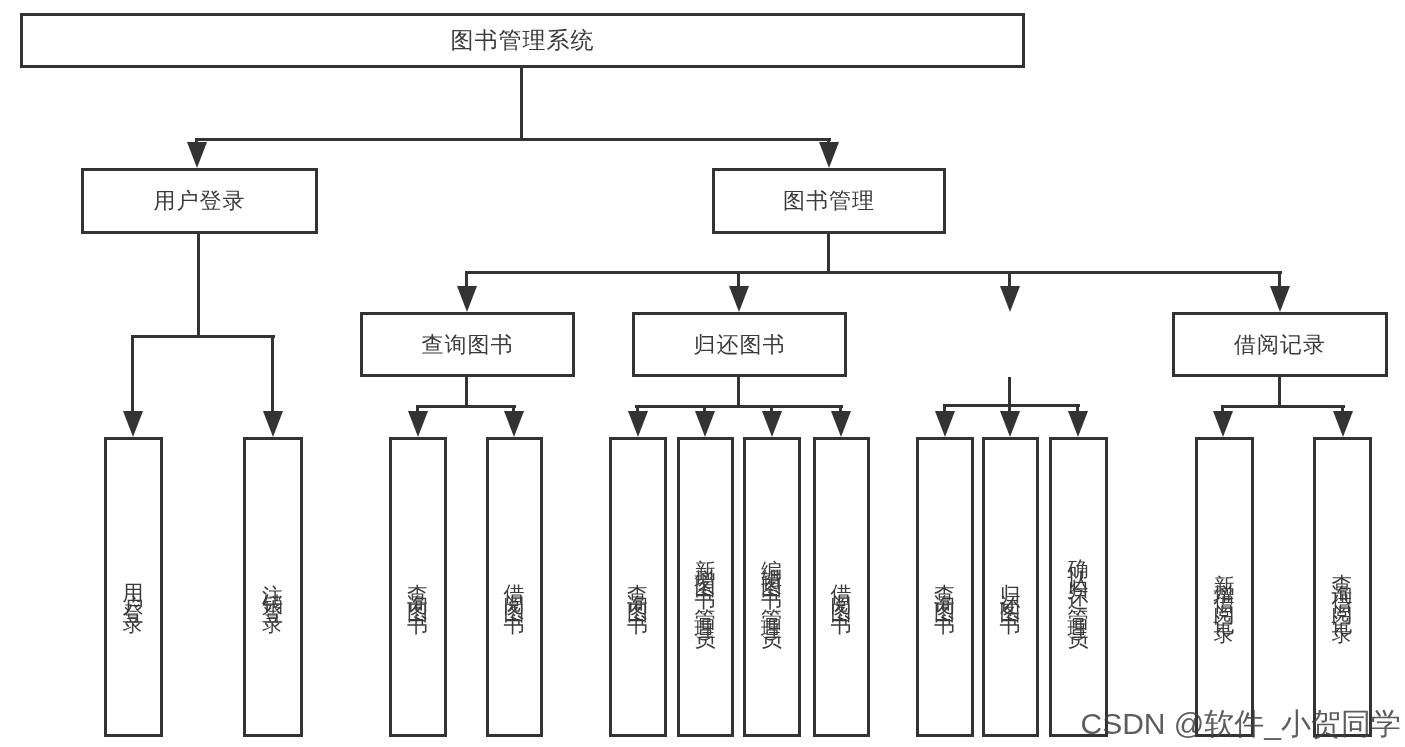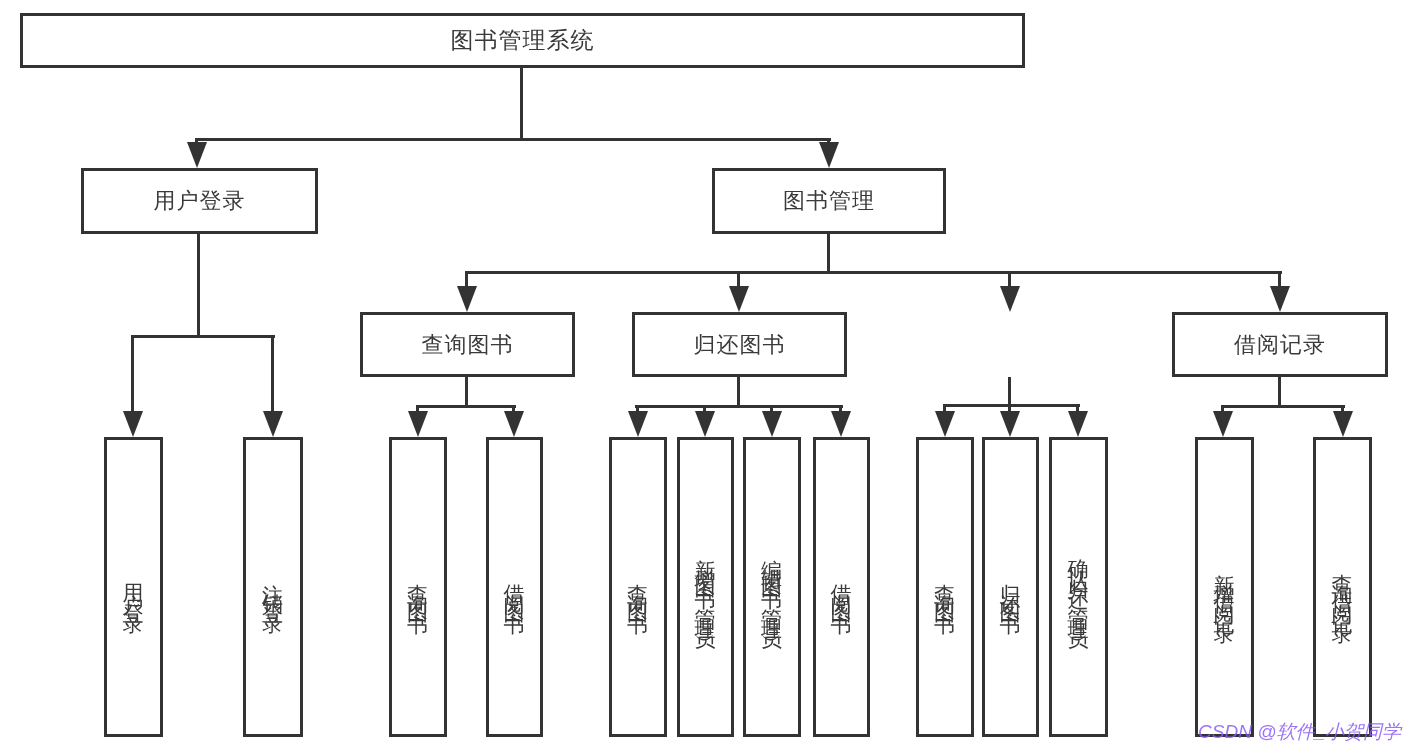--- a/index.html
+++ b/index.html
@@ -32,21 +32,21 @@
   .hl { position:absolute; height:3px; background:#333333; }
   
   .ah {
     position:absolute; width:0; height:0;
     border-left:10px solid transparent;
     border-right:10px solid transparent;
     border-top:26px solid #333333;
   }
   .watermark {
     position:absolute; right:4px; bottom:2px; z-index:9;
-    font-size:19px; color:#8b5cf6; opacity:.85; white-space:nowrap;font-style:italic;
+    font-size:30px; color:#404040; opacity:.85; white-space:nowrap;
   }
 </style>
 </head>
 <body>
 
 <div class="canvas">
 
   <div class="box root" style="left:20px;top:13px;width:1005px;height:55px;">
     <span>图书管理系统</span>
   </div>

